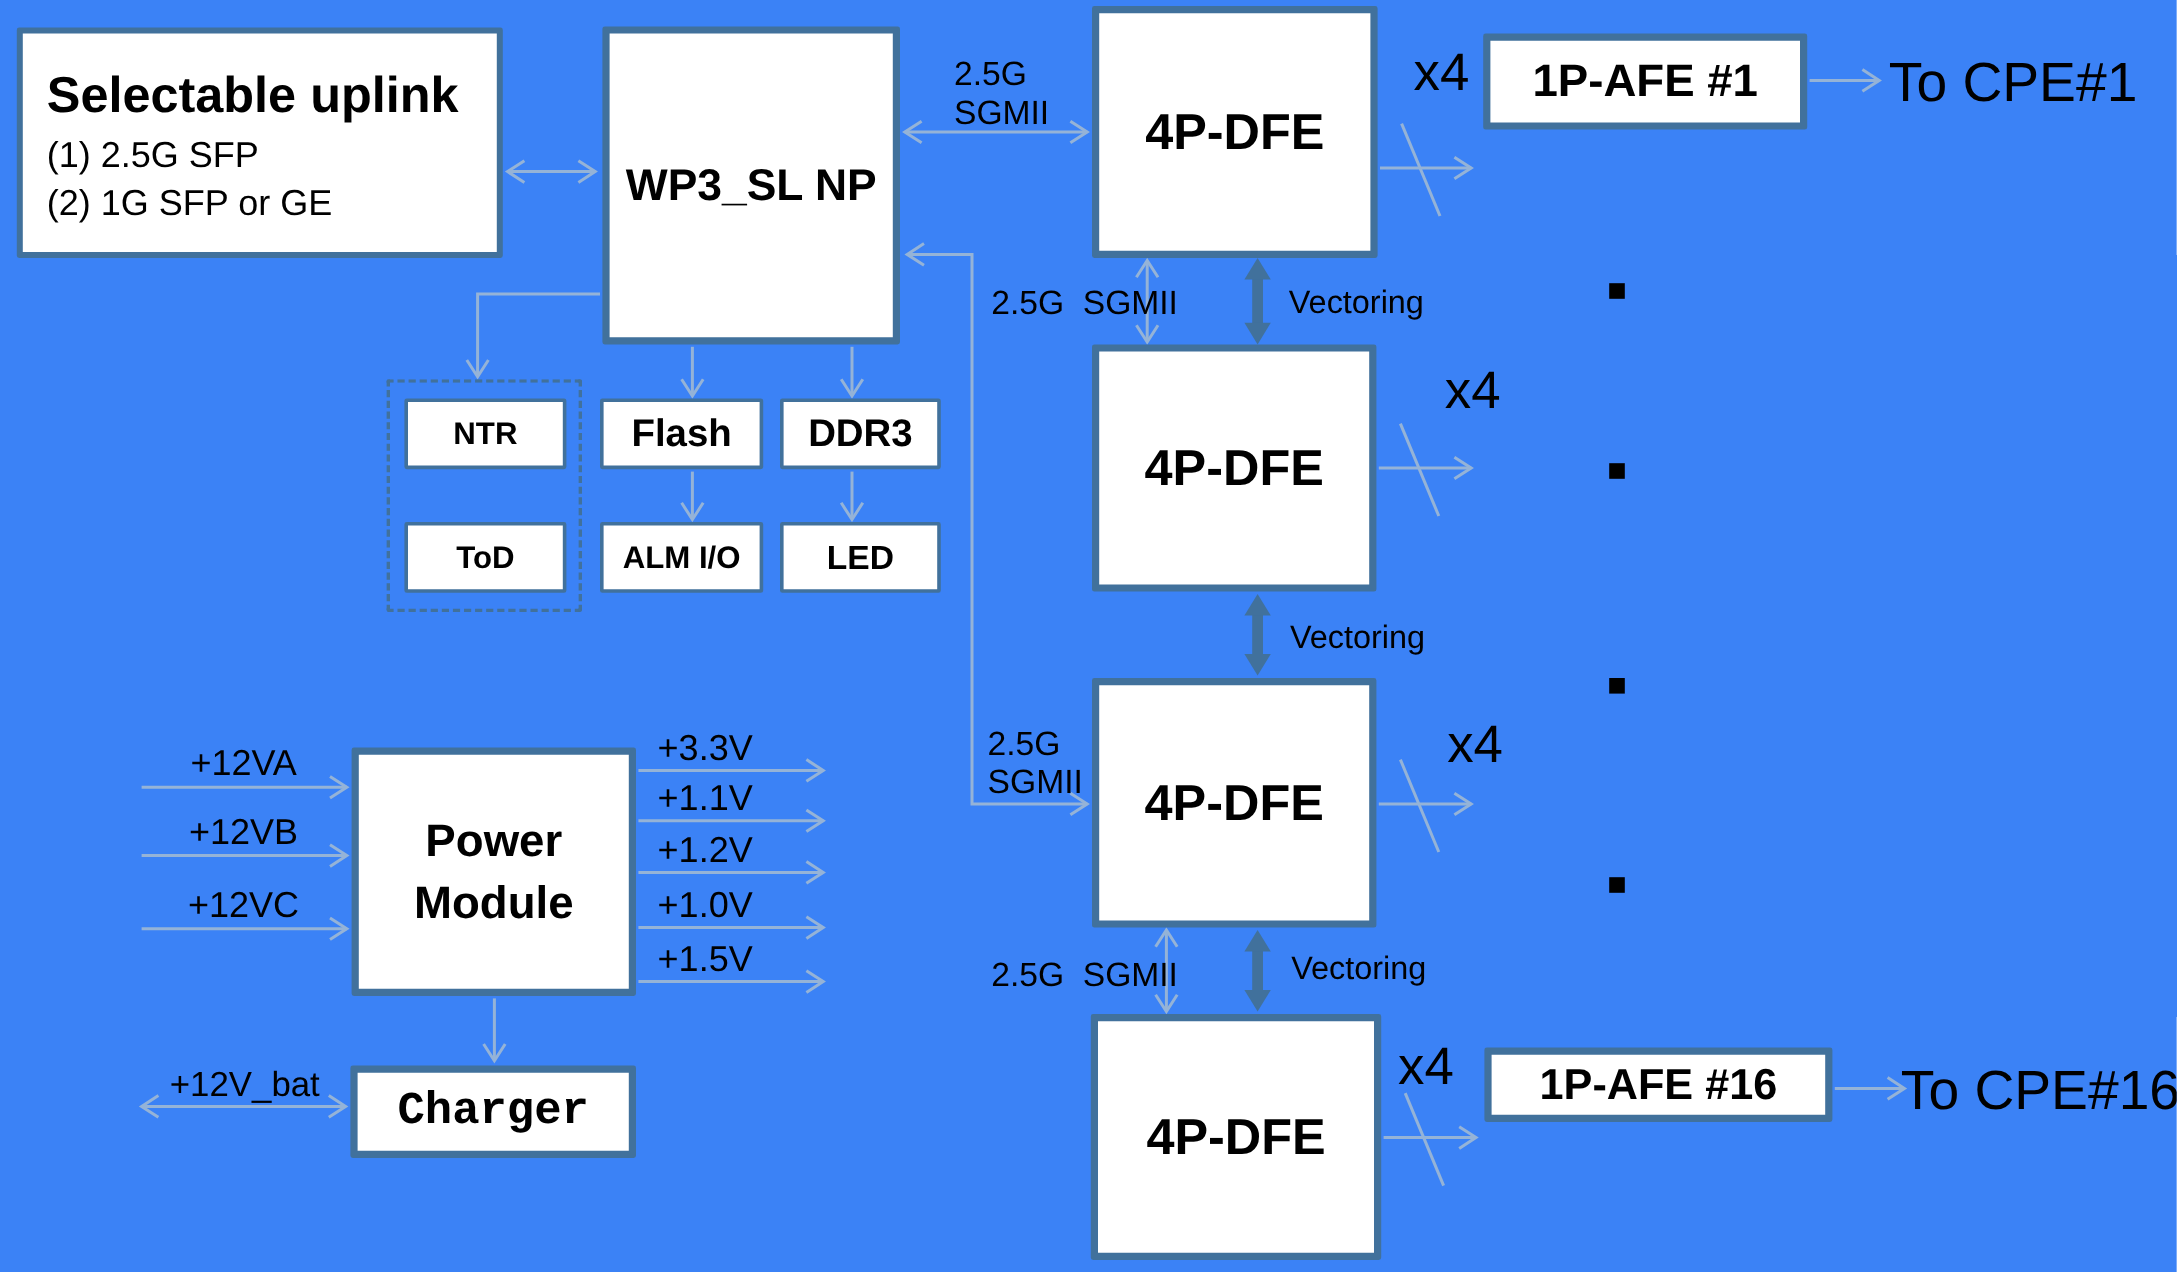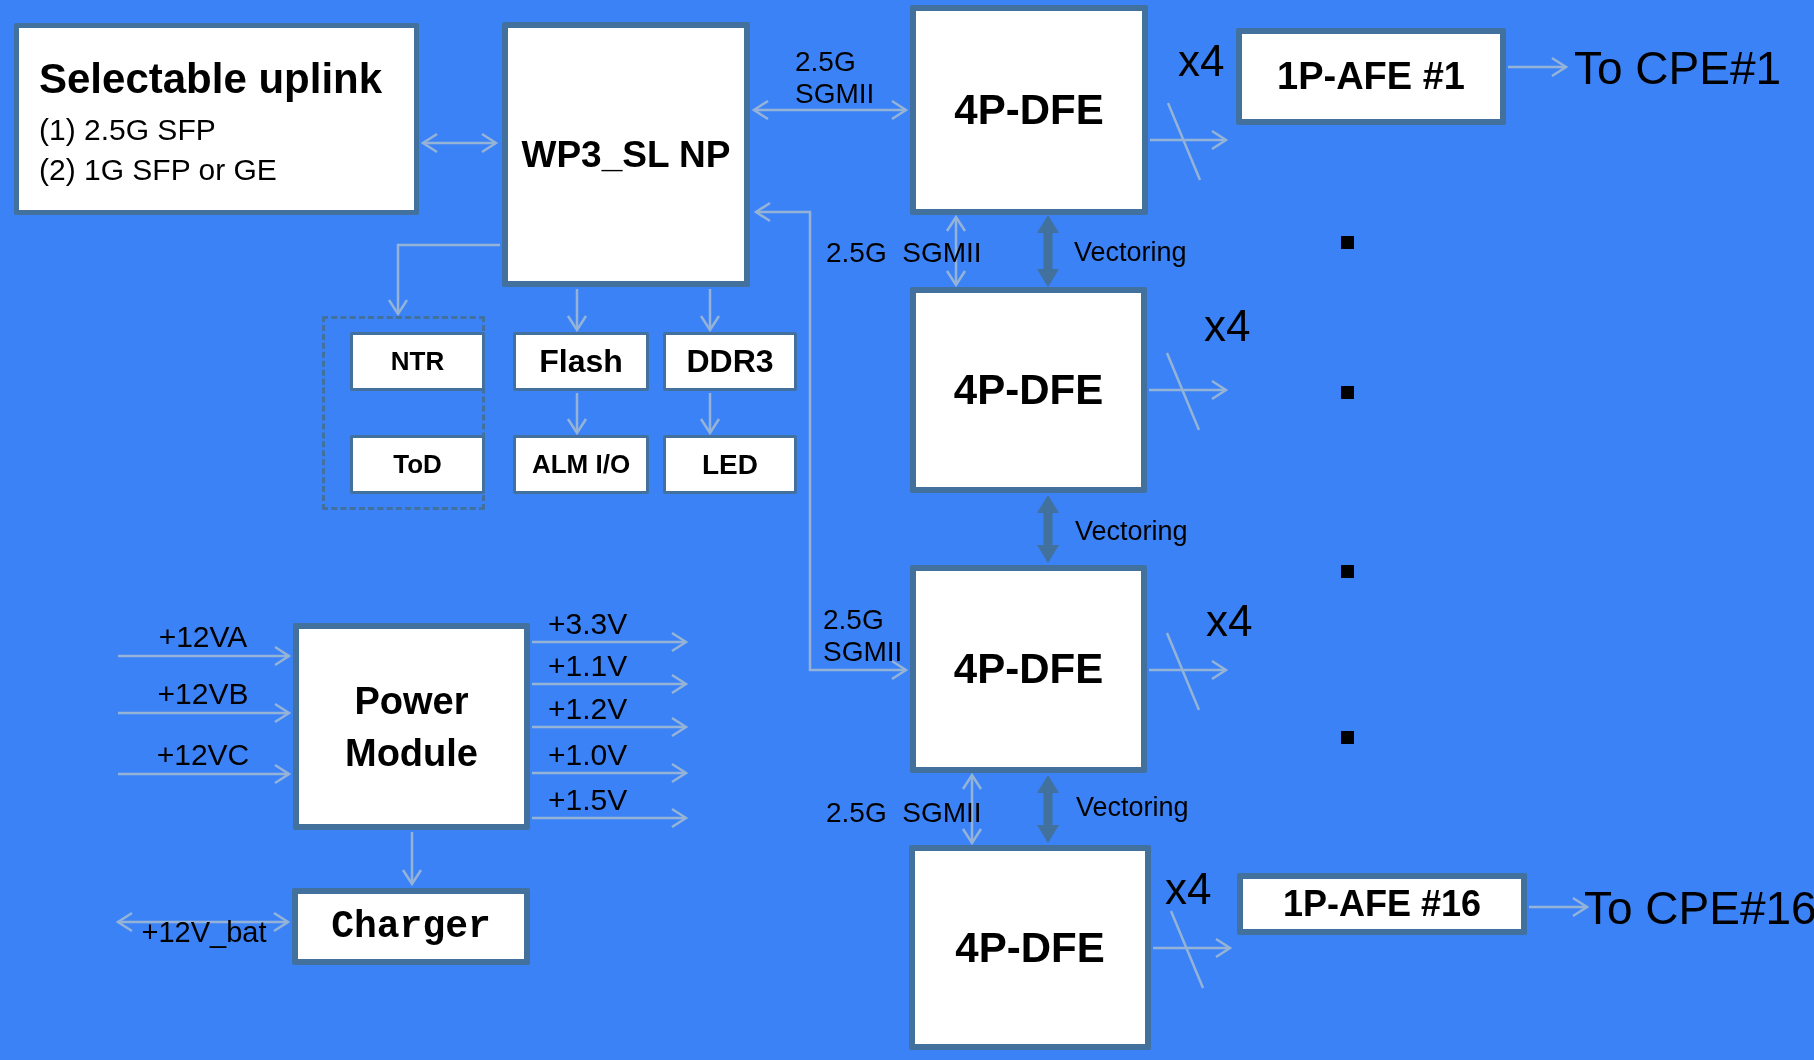--- a/index.html
+++ b/index.html
@@ -2,28 +2,28 @@
 <html><head>
 <meta charset="utf-8">
 <style>
   html,body{margin:0;padding:0;background:#ffffff;}
   .canvas{position:relative;width:1814px;height:1060px;background:#3b82f6;overflow:hidden;
           font-family:"Liberation Sans",sans-serif;color:#000;}
   .layer{position:absolute;left:0;top:0;pointer-events:none;}
   .box{position:absolute;box-sizing:border-box;border-style:solid;border-color:#41719C;
        background:#ffffff;display:flex;align-items:center;justify-content:center;
        text-align:center;border-radius:2px;font-family:"Liberation Sans",sans-serif;}
-  .b6{border-width:6px;} .b5{border-width:5px;} .b3{border-width:3px;margin-left:13px;}
+  .b6{border-width:6px;} .b5{border-width:5px;} .b3{border-width:3px;}
   .dashed{border:3px dashed #41719C;background:transparent;}
   .lbl{position:absolute;white-space:nowrap;line-height:1.15;}
   .pre{white-space:pre;}
   .bold{font-weight:bold;}
   .f46{font-size:46px;} .f44{font-size:44px;} .f42{font-size:42px;} .f40{font-size:37px;}
   .f38{font-size:38px;} .f36{font-size:36px;} .f32{font-size:32px;} .f30{font-size:30px;}
-  .f29{font-size:29px;margin-top:28px;} .f28{font-size:28px;} .f27{font-size:27px;} .f26{font-size:26px;}
+  .f29{font-size:29px;} .f28{font-size:28px;} .f27{font-size:27px;} .f26{font-size:26px;}
   .dot{position:absolute;width:13px;height:13px;background:#000;}
   .ctr{text-align:center;}
   .pm-line{line-height:52px;}
 </style>
 </head>
 <body>
 
 <div class="canvas">
 
   <svg class="layer" width="1814" height="1060" viewBox="0 0 1814 1060">
@@ -239,21 +239,21 @@
   </div>
   <div class="box b6 bold f42" style="left:909px;top:845px;width:242px;height:205px;">
     <span>4P-DFE</span>
   </div>
 
   <div class="lbl f44" style="left:1178px;top:36px;">x4</div>
   <div class="lbl f44" style="left:1204px;top:301px;">x4</div>
   <div class="lbl f44" style="left:1206px;top:596px;">x4</div>
   <div class="lbl f44" style="left:1165px;top:864px;">x4</div>
 
-  <div class="box b6 bold f38" style="left:1236px;top:28px;width:270px;height:97px;justify-content:center;">
+  <div class="box b6 bold f38" style="left:1236px;top:28px;width:270px;height:80px;justify-content:center;">
     <span>1P-AFE #1</span>
   </div>
   <div class="lbl f46" style="left:1574px;top:42px;text-align:center;">To CPE#1</div>
   <div class="box b6 bold f36" style="left:1237px;top:873px;width:290px;height:62px;">
     <span>1P-AFE #16</span>
   </div>
   <div class="lbl f46" style="left:1584px;top:882px;">To CPE#16</div>
 
   <div class="dot" style="left:1341px;top:236px;"></div>
   <div class="dot" style="left:1341px;top:386px;"></div>

